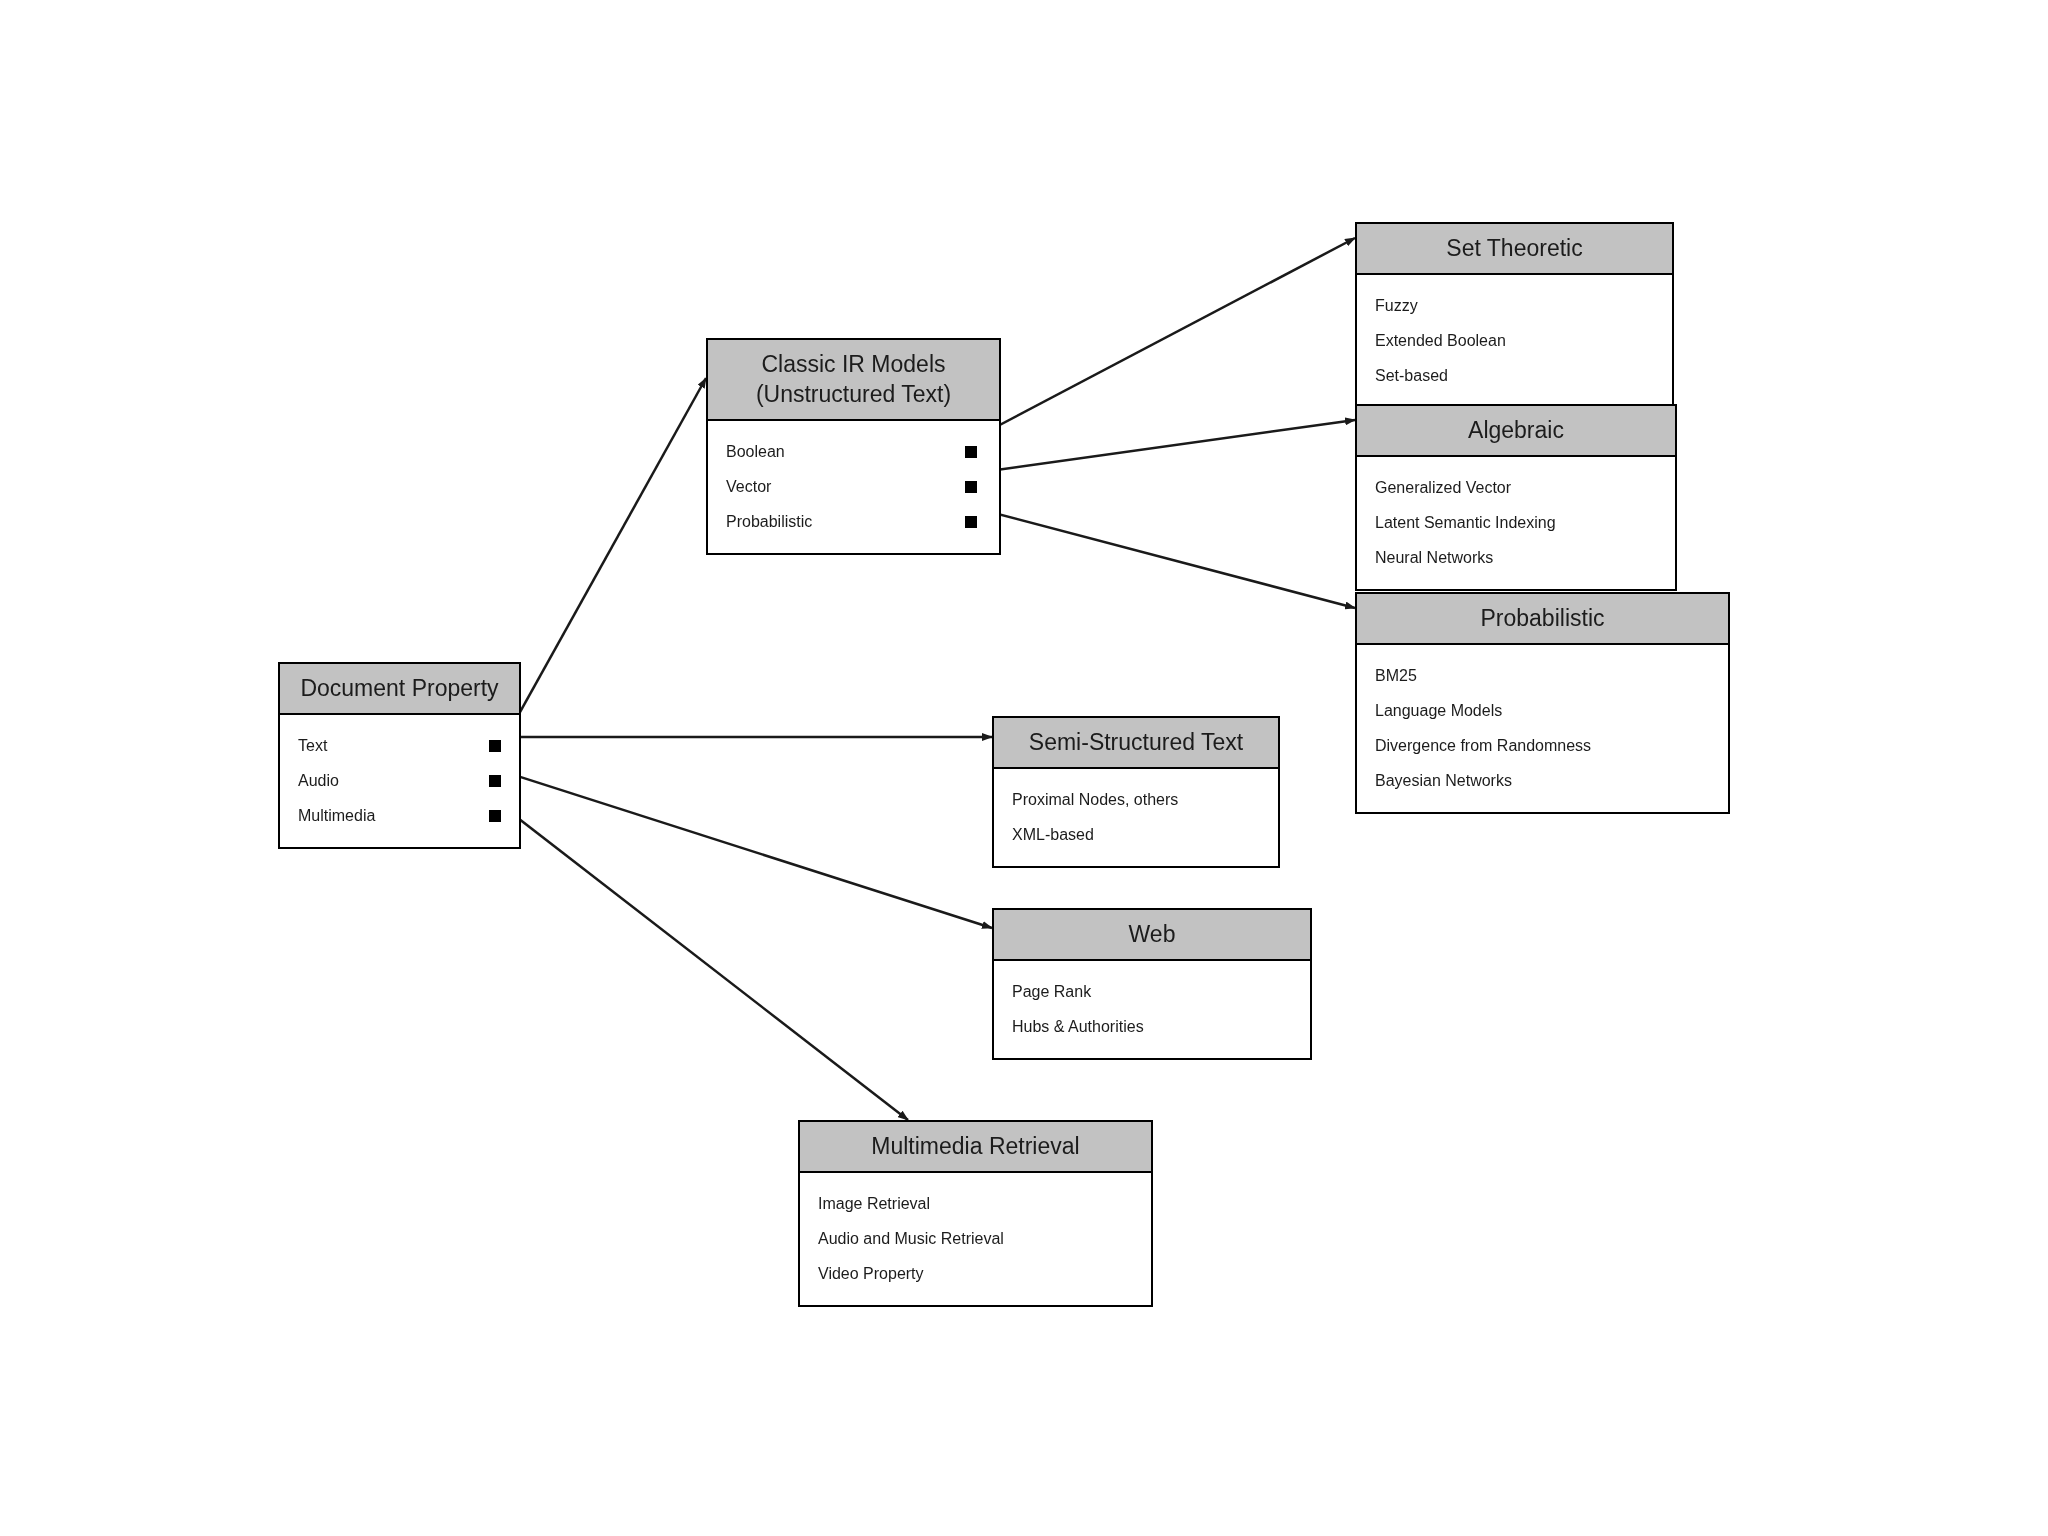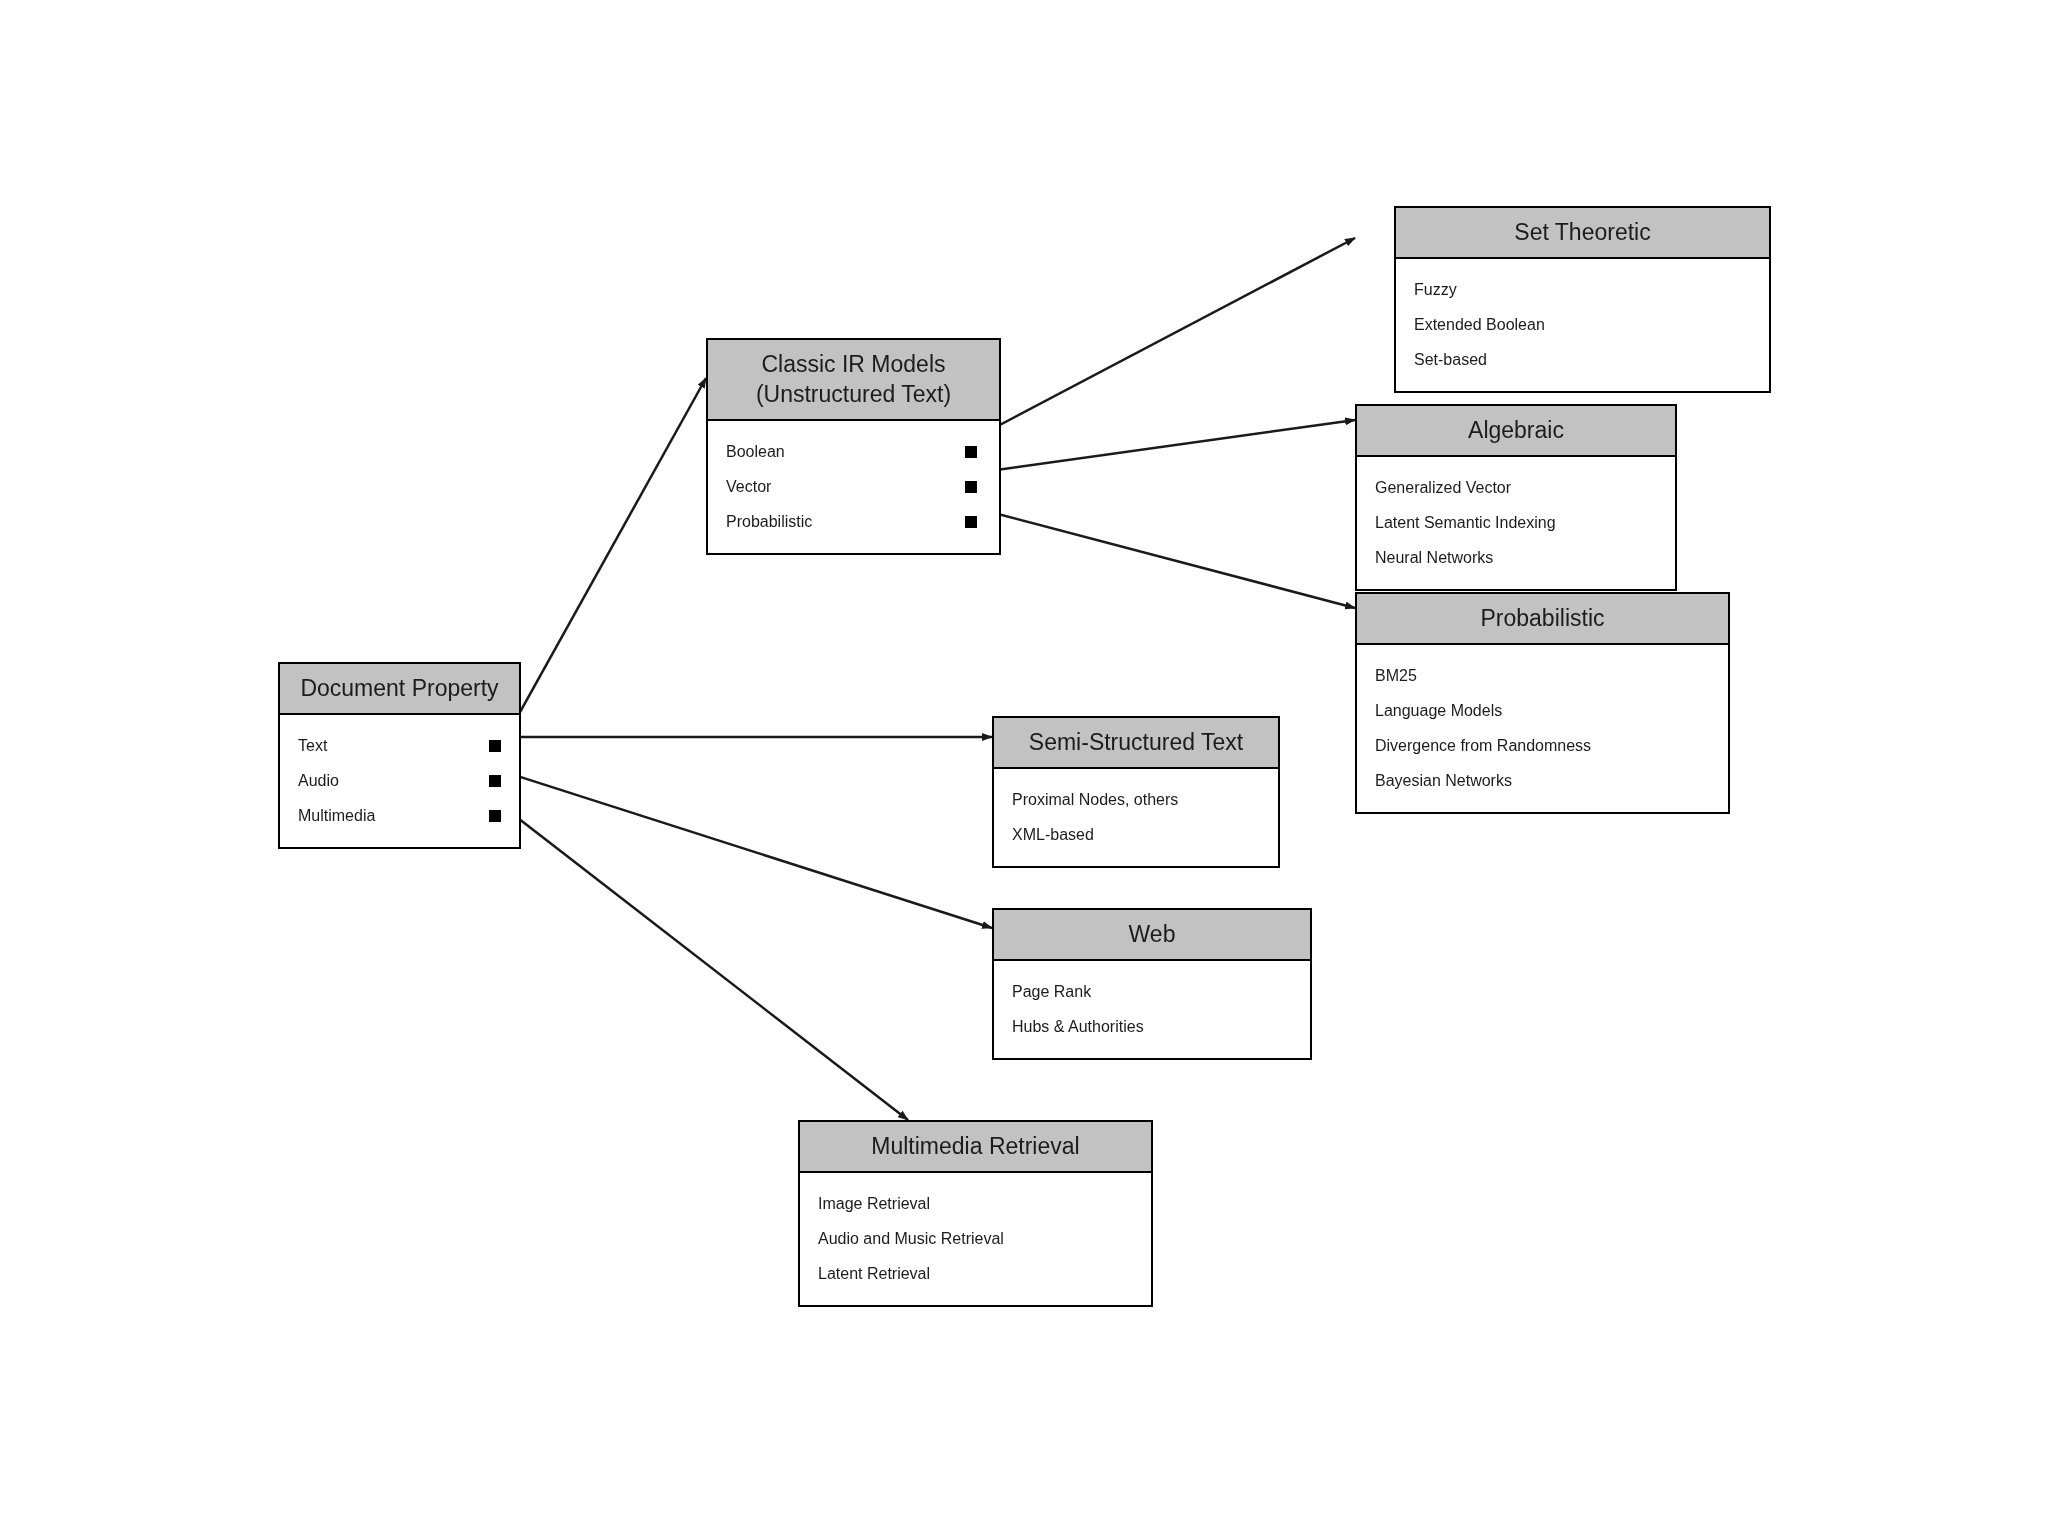--- a/index.html
+++ b/index.html
@@ -67,21 +67,21 @@
     background: #000000;
     top: 12px;
   }
   .item-with-port {
     padding-right: 46px;
   }
 
   
   #node-document-property { left: 278px; top: 662px; width: 243px; }
   #node-classic-ir        { left: 706px; top: 338px; width: 295px; }
-  #node-set-theoretic     { left: 1355px; top: 206px; width: 377px; margin-left: 39px; }
+  #node-set-theoretic     { left: 1355px; top: 222px; width: 319px; }
   #node-algebraic         { left: 1355px; top: 404px; width: 322px; }
   #node-probabilistic     { left: 1355px; top: 592px; width: 375px; }
   #node-semi-structured   { left: 992px; top: 716px; width: 288px; }
   #node-web               { left: 992px; top: 908px; width: 320px; }
   #node-multimedia        { left: 798px; top: 1120px; width: 355px; }
 </style>
 </head>
 <body>
 
 <div id="canvas">
@@ -203,17 +203,17 @@
     </div>
   </div>
 
   <div class="node" id="node-multimedia">
     <div class="node-header">
       <span class="hdr-line">Multimedia Retrieval</span>
     </div>
     <div class="node-body">
       <div class="node-item"><span>Image Retrieval</span></div>
       <div class="node-item"><span>Audio and Music Retrieval</span></div>
-      <div class="node-item"><span>Latent Retrieval</span></div>
+      <div class="node-item"><span>Video Property</span></div>
     </div>
   </div>
 
 </div>
 
 </body></html>

